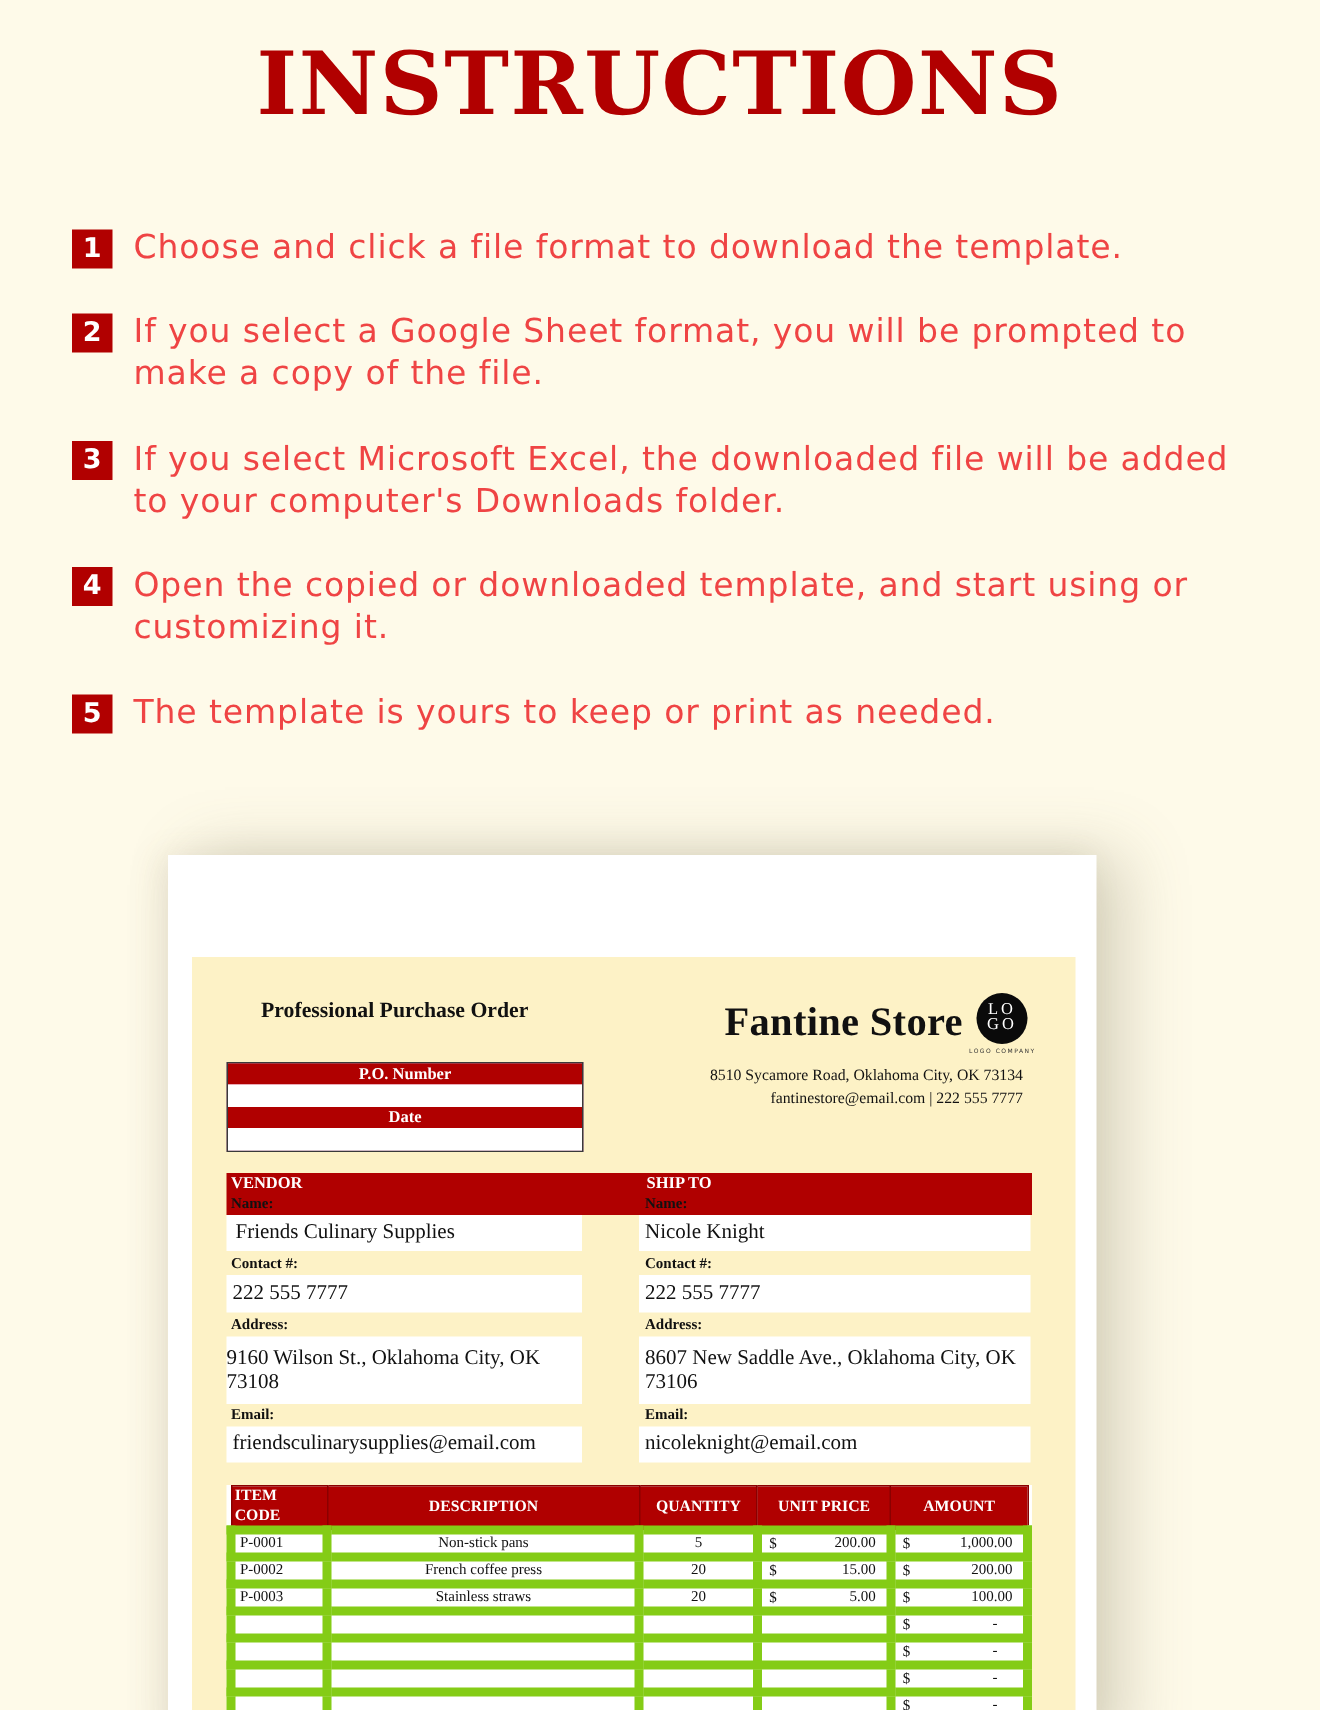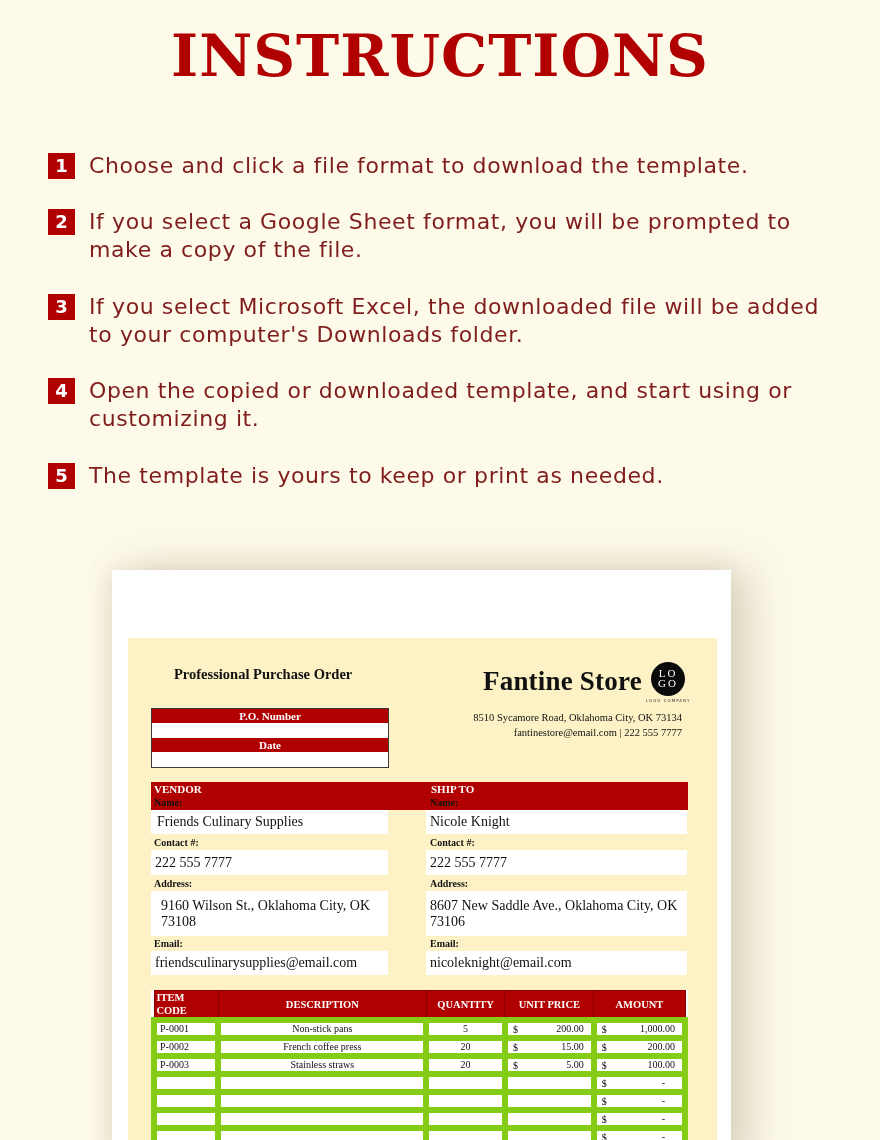--- a/index.html
+++ b/index.html
@@ -15,21 +15,21 @@
   .steps { position: absolute; left: 48px; top: 152px; width: 800px; }
   .step { position: absolute; left: 0; width: 800px; }
   .step-badge {
     position: absolute; left: 0; top: 1px; width: 27px; height: 26px; background: #b10000;
     color: #fff; font-family: "DejaVu Sans", sans-serif; font-weight: bold; font-size: 18px;
     text-align: center; line-height: 26px;
   }
   .step-text {
     position: absolute; left: 41px; top: 0; width: 760px;
     font-family: "DejaVu Sans", sans-serif; font-size: 22px; line-height: 28px;
-    color: #7f1d1d; letter-spacing: 0.6px;
+    color: #ef4444; letter-spacing: 0.6px;
   }
 
   
   .doc-shadow {
     position: absolute; left: 112px; top: 570px; width: 619px; height: 600px;
     background: #ffffff;
     box-shadow: 18px 0 40px rgba(120,110,80,0.28), -6px 0 20px rgba(120,110,80,0.12);
   }
   .sheet {
     position: absolute; left: 128px; top: 638px; width: 589px; height: 520px;
@@ -145,21 +145,21 @@
     <div class="hdr">Date</div>
     <div class="val"></div>
   </div>
 
   <div class="section-bar" style="left:23px;width:277px;">VENDOR</div>
   <div class="field-label" style="left:26px;top:159px;">Name:</div>
   <div class="field-box" style="left:23px;top:172px;width:237px;height:24px;padding-left:6px;">Friends Culinary Supplies</div>
   <div class="field-label" style="left:26px;top:199px;">Contact #:</div>
   <div class="field-box" style="left:23px;top:212px;width:237px;height:25px;">222 555 7777</div>
   <div class="field-label" style="left:26px;top:240px;">Address:</div>
-  <div class="field-box" style="left:23px;top:253px;width:237px;height:45px;padding-left:10px;">9160 Wilson St., Oklahoma City, OK 73108</div>
+  <div class="field-box" style="left:23px;top:253px;width:237px;height:45px;padding-left:0;">9160 Wilson St., Oklahoma City, OK 73108</div>
   <div class="field-label" style="left:26px;top:300px;">Email:</div>
   <div class="field-box" style="left:23px;top:313px;width:237px;height:24px;">friendsculinarysupplies@email.com</div>
 
   <div class="section-bar" style="left:300px;width:260px;">SHIP TO</div>
   <div class="field-label" style="left:302px;top:159px;">Name:</div>
   <div class="field-box" style="left:298px;top:172px;width:261px;height:24px;">Nicole Knight</div>
   <div class="field-label" style="left:302px;top:199px;">Contact #:</div>
   <div class="field-box" style="left:298px;top:212px;width:261px;height:25px;">222 555 7777</div>
   <div class="field-label" style="left:302px;top:240px;">Address:</div>
   <div class="field-box" style="left:298px;top:253px;width:261px;height:45px;">8607 New Saddle Ave., Oklahoma City, OK 73106</div>

